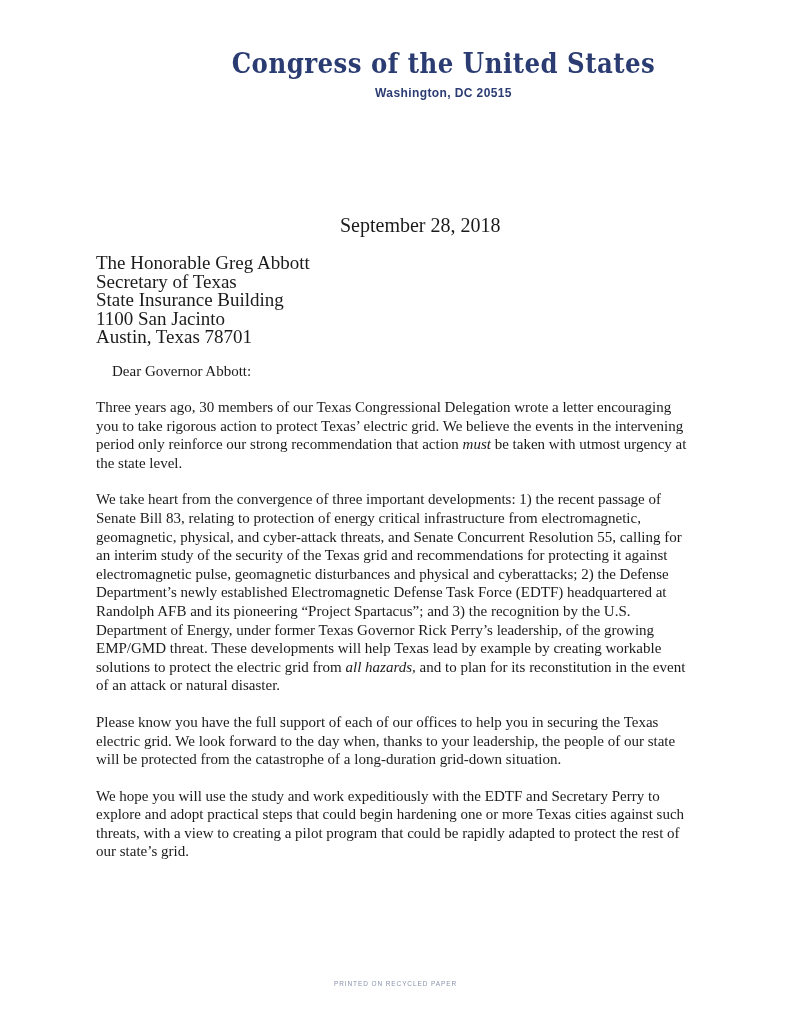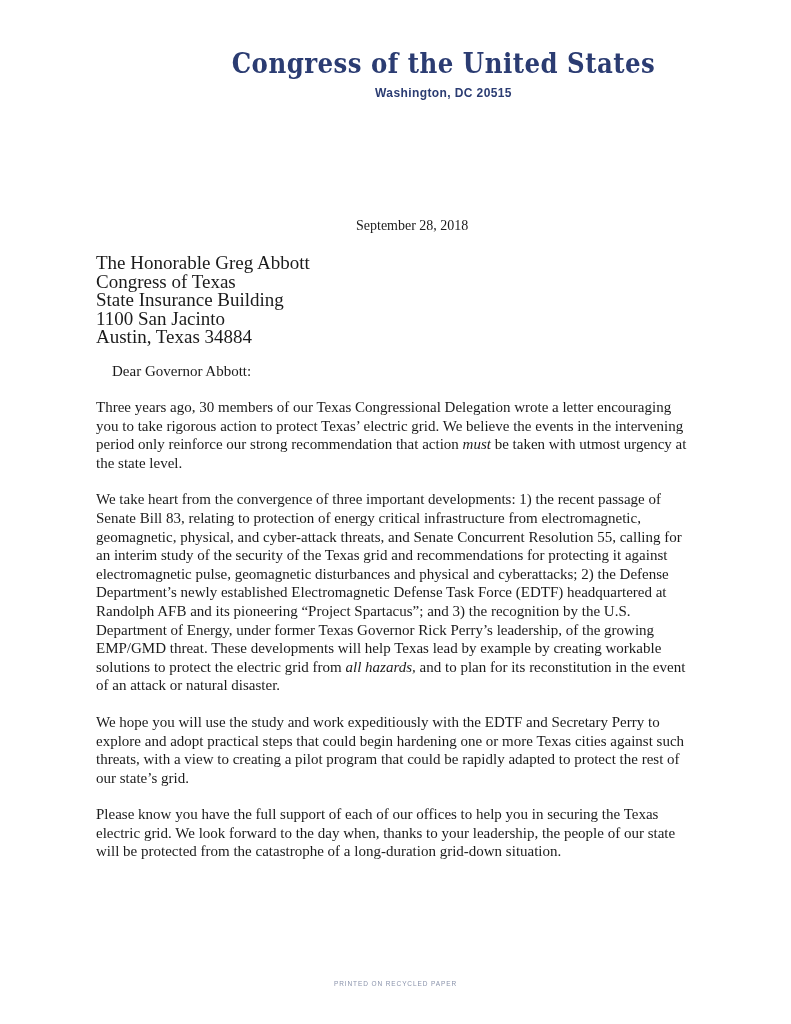--- a/index.html
+++ b/index.html
@@ -51,23 +51,23 @@
   
   .body-block {
     position: absolute;
     left: 96px;
     top: 0;
     width: 600px;
   }
 
   .date-line {
     position: absolute;
-    left: 260px;
+    left: 244px;
     top: 216px;
-    font-size: 14px;
+    font-size: 20px;
     line-height: 19px;
     white-space: nowrap;
   }
 
   .address-block {
     position: absolute;
     left: 0;
     top: 254px;
     font-size: 19px;
     line-height: 18.5px;
@@ -126,32 +126,32 @@
     <div class="letterhead-title">Congress of the United States</div>
     <div class="letterhead-sub">Washington, DC 20515</div>
   </div>
 
   <div class="body-block">
 
     <div class="date-line">September 28, 2018</div>
 
     <div class="address-block">
         <div class="address-line">The Honorable Greg Abbott</div>
-        <div class="address-line">Congress of Texas</div>
+        <div class="address-line">Secretary of Texas</div>
         <div class="address-line">State Insurance Building</div>
         <div class="address-line">1100 San Jacinto</div>
-        <div class="address-line">Austin, Texas 34884</div>
+        <div class="address-line">Austin, Texas 78701</div>
       </div>
 
     <div class="salutation">Dear Governor Abbott:</div>
 
     <div class="paragraphs">
         <p class="para"><span>Three years ago, 30 members of our Texas Congressional Delegation wrote a letter encouraging you to take rigorous action to protect Texas’ electric grid.  We believe the events in the intervening period only reinforce our strong recommendation that action </span><em>must</em><span> be taken with utmost urgency at the state level.</span></p>
         <p class="para"><span>We take heart from the convergence of three important developments: 1) the recent passage of Senate Bill 83, relating to protection of energy critical infrastructure from electromagnetic, geomagnetic, physical, and cyber-attack threats, and Senate Concurrent Resolution 55, calling for an interim study of the security of the Texas grid and recommendations for protecting it against electromagnetic pulse, geomagnetic disturbances and physical and cyberattacks;  2) the Defense Department’s newly established Electromagnetic Defense Task Force (EDTF) headquartered at Randolph AFB and its pioneering “Project Spartacus”; and 3) the recognition by the U.S. Department of Energy, under former Texas Governor Rick Perry’s leadership, of the growing EMP/GMD threat.  These developments will help Texas lead by example by creating workable solutions to protect the electric grid from </span><em>all hazards,</em><span> and to plan for its reconstitution in the event of an attack or natural disaster.</span></p>
+        <p class="para"><span>Please know you have the full support of each of our offices to help you in securing the Texas electric grid.  We look forward to the day when, thanks to your leadership, the people of our state will be protected from the catastrophe of a long-duration grid-down situation.</span></p>
         <p class="para"><span>We hope you will use the study and work expeditiously with the EDTF and Secretary Perry to explore and adopt practical steps that could begin hardening one or more Texas cities against such threats, with a view to creating a pilot program that could be rapidly adapted to protect the rest of our state’s grid.</span></p>
-        <p class="para"><span>Please know you have the full support of each of our offices to help you in securing the Texas electric grid.  We look forward to the day when, thanks to your leadership, the people of our state will be protected from the catastrophe of a long-duration grid-down situation.</span></p>
       </div>
 
   </div>
 
   <div class="footer-note" style="color: rgb(138, 147, 171);">PRINTED ON RECYCLED PAPER</div>
 
 </div>
 
 </body></html>

